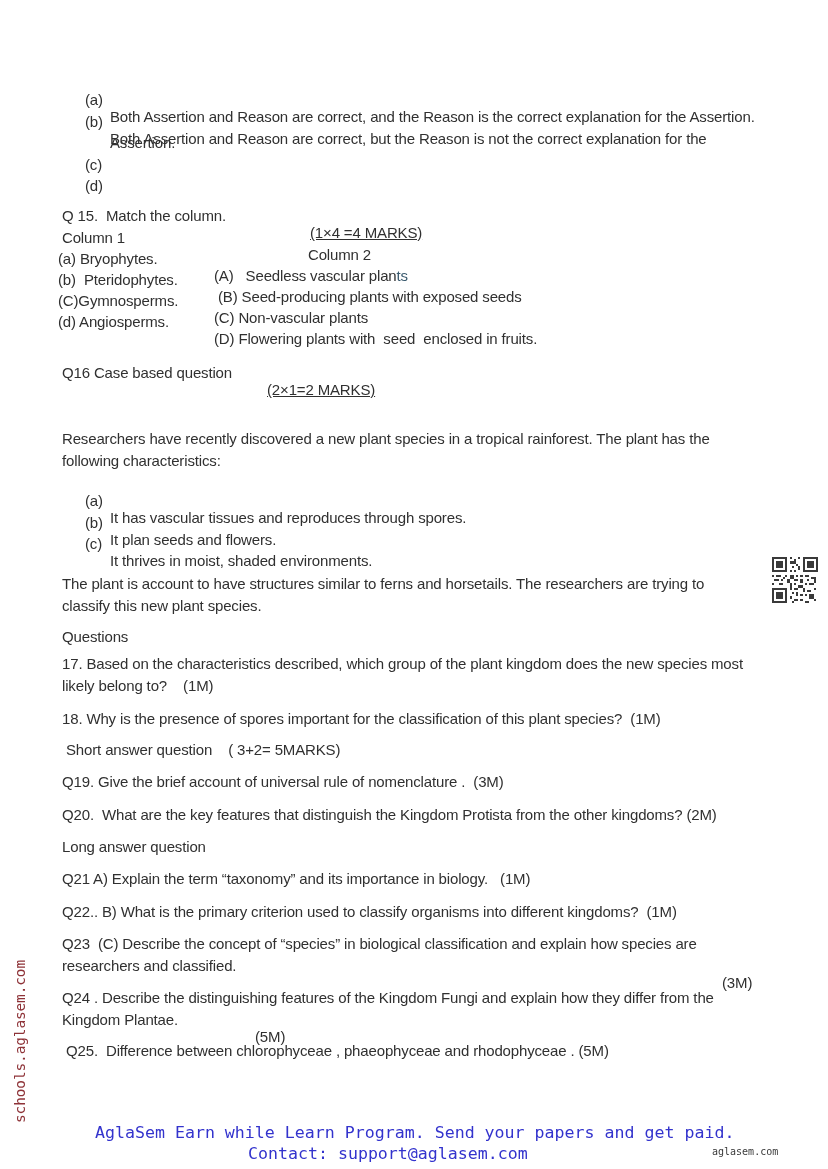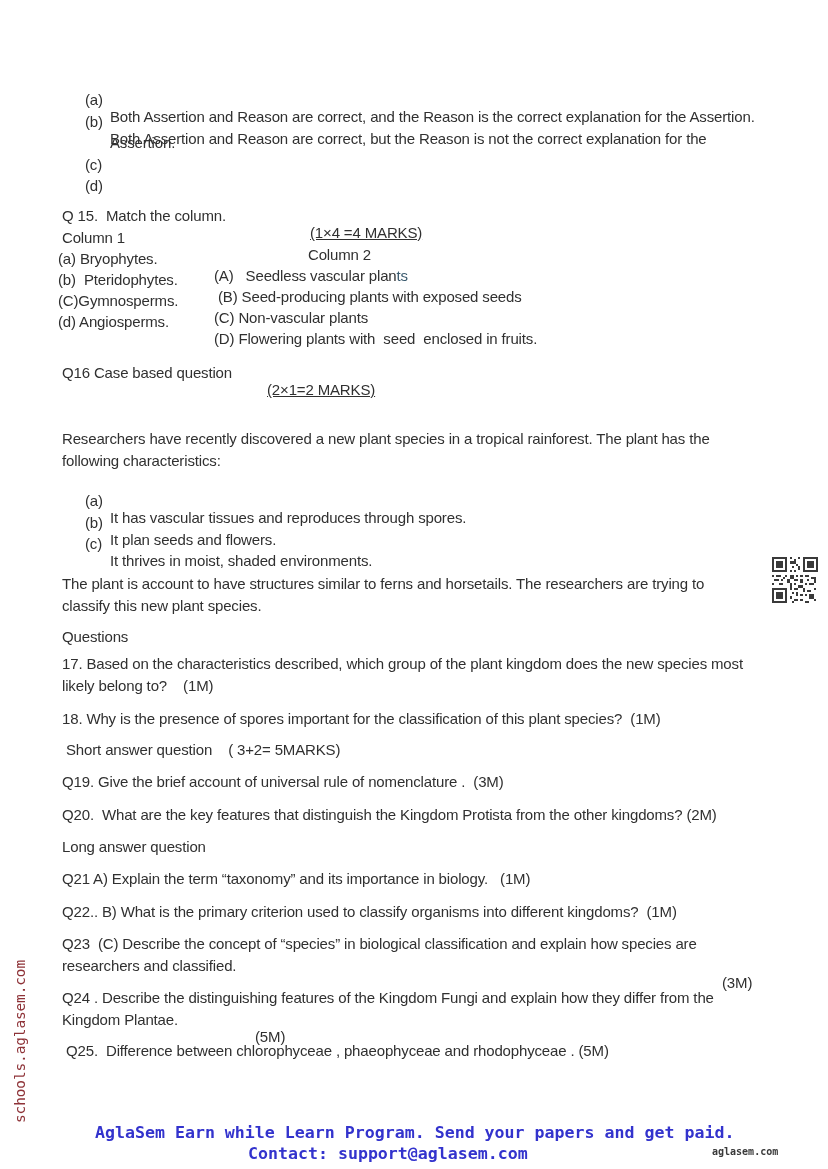--- a/index.html
+++ b/index.html
@@ -28,21 +28,20 @@
   .marks-q16 { position: absolute; left: 209px; text-decoration: underline; }
   .marks-q23 { position: absolute; left: 628px; margin-left: 36px; }
   .marks-q24 { position: absolute; left: 197px; }
   .footer-line {
     position: absolute;
     font-family: "DejaVu Sans Mono", monospace;
     font-size: 16.6px;
     letter-spacing: 0;
     color: var(--footer-blue, #3333cd);
     white-space: pre;
-    font-weight: bold;
   }
   .site {
     font-size: 10px;
     color: var(--site-gray, #3a3a3a);
   }
   .watermark {
     position: absolute;
     left: 12px;
     top: 1123px;
     transform: rotate(-90deg);

